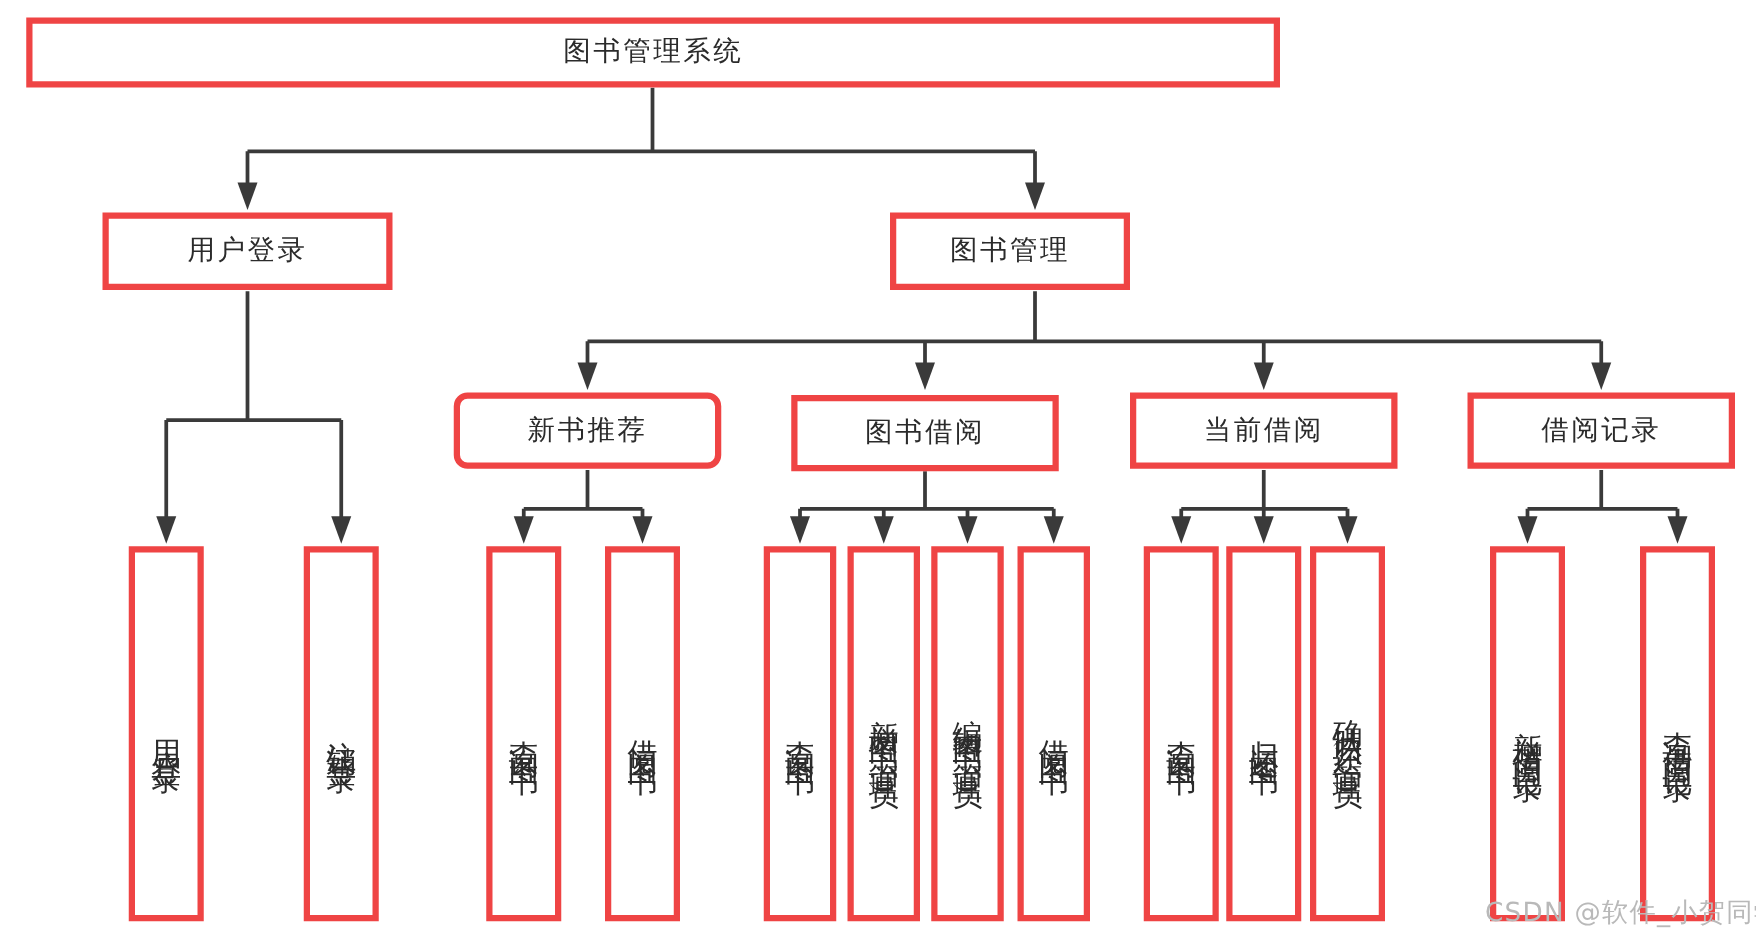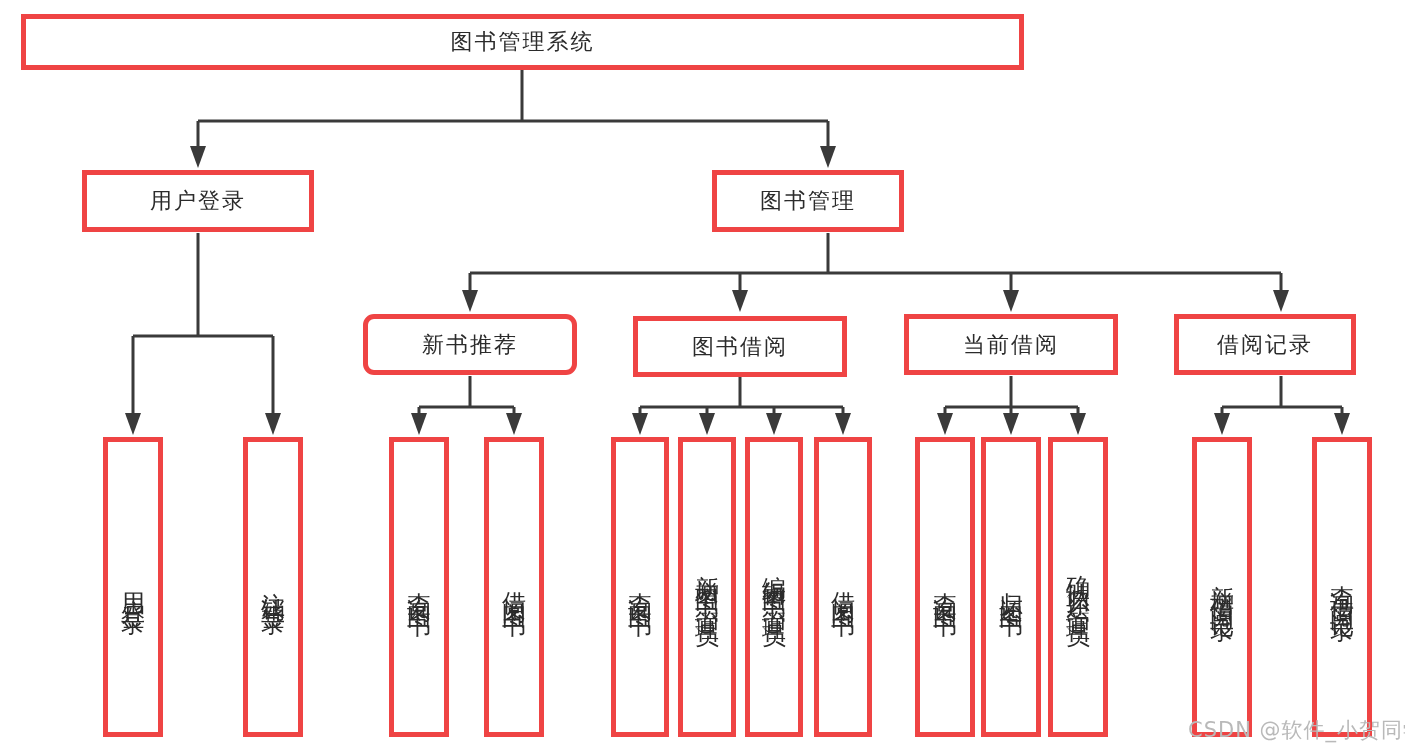--- a/index.html
+++ b/index.html
@@ -96,21 +96,21 @@
   </svg>
 
   <div class="box h-box" style="left:21px; top:14px; width:1003px; height:56px;">图书管理系统</div>
 
   <div class="box h-box" style="left:82px; top:170px; width:232px; height:62px;">用户登录</div>
   <div class="box h-box" style="left:712px; top:170px; width:192px; height:62px;">图书管理</div>
 
   <div class="box h-box" style="left:363px; top:314px; width:214px; height:61px;border-radius:11px;">新书推荐</div>
   <div class="box h-box" style="left:633px; top:316px; width:214px; height:61px;text-align:center;">图书借阅</div>
   <div class="box h-box" style="left:904px; top:314px; width:214px; height:61px;">当前借阅</div>
-  <div class="box h-box" style="left:1174px; top:314px; width:182px; height:61px;">借阅记录</div>
+  <div class="box h-box" style="left:1174px; top:314px; width:214px; height:61px;">借阅记录</div>
 
   <div class="box v-box" style="left:103px; top:437px; width:60px; height:300px;">用户登录</div>
   <div class="box v-box" style="left:243px; top:437px; width:60px; height:300px;">注销登录</div>
 
   <div class="box v-box" style="left:389px; top:437px; width:60px; height:300px;">查询图书</div>
   <div class="box v-box" style="left:484px; top:437px; width:60px; height:300px;">借阅图书</div>
 
   <div class="box v-box" style="left:611px; top:437px; width:58px; height:300px;">查询图书</div>
   <div class="box v-box" style="left:678px; top:437px; width:58px; height:300px;">新增图书（管理员）</div>
   <div class="box v-box" style="left:745px; top:437px; width:58px; height:300px;">编辑图书（管理员）</div>

